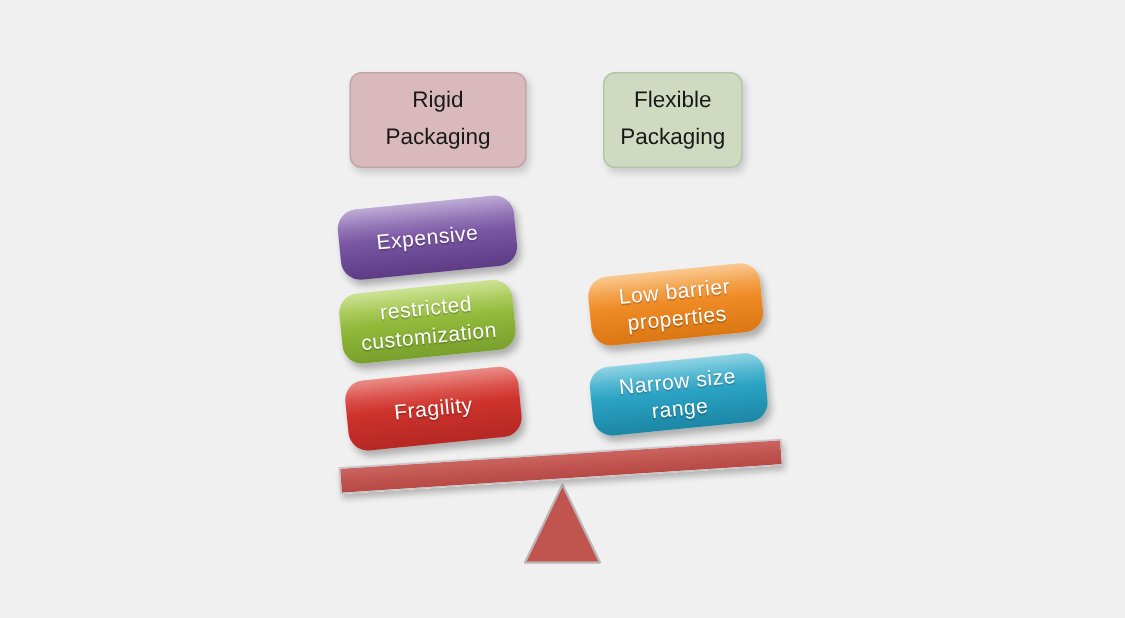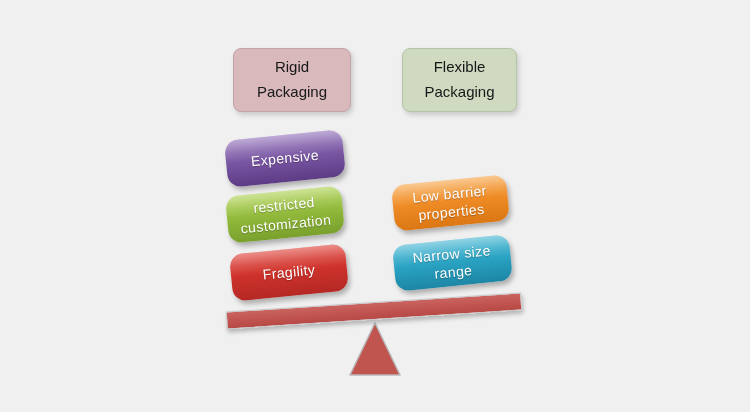--- a/index.html
+++ b/index.html
@@ -33,21 +33,21 @@
     border: 1px solid rgba(0,0,0,0.12);
     box-shadow: 2px 3px 5px rgba(0,0,0,0.16);
     box-sizing: border-box;
   }
   .title-rigid {
     left: 233px; top: 48px;
     background: #d9b9bb;
     border-color: #c3a3a6;
   }
   .title-flexible {
-    left: 402px; top: 48px; width: 115px;
+    left: 402px; top: 48px; width: 93px;
     background: #cfdac1;
     border-color: #b4c5a7;
   }
 
   
   .pill {
     position: absolute;
     border-radius: 13px;
     display: flex;
     align-items: center;

